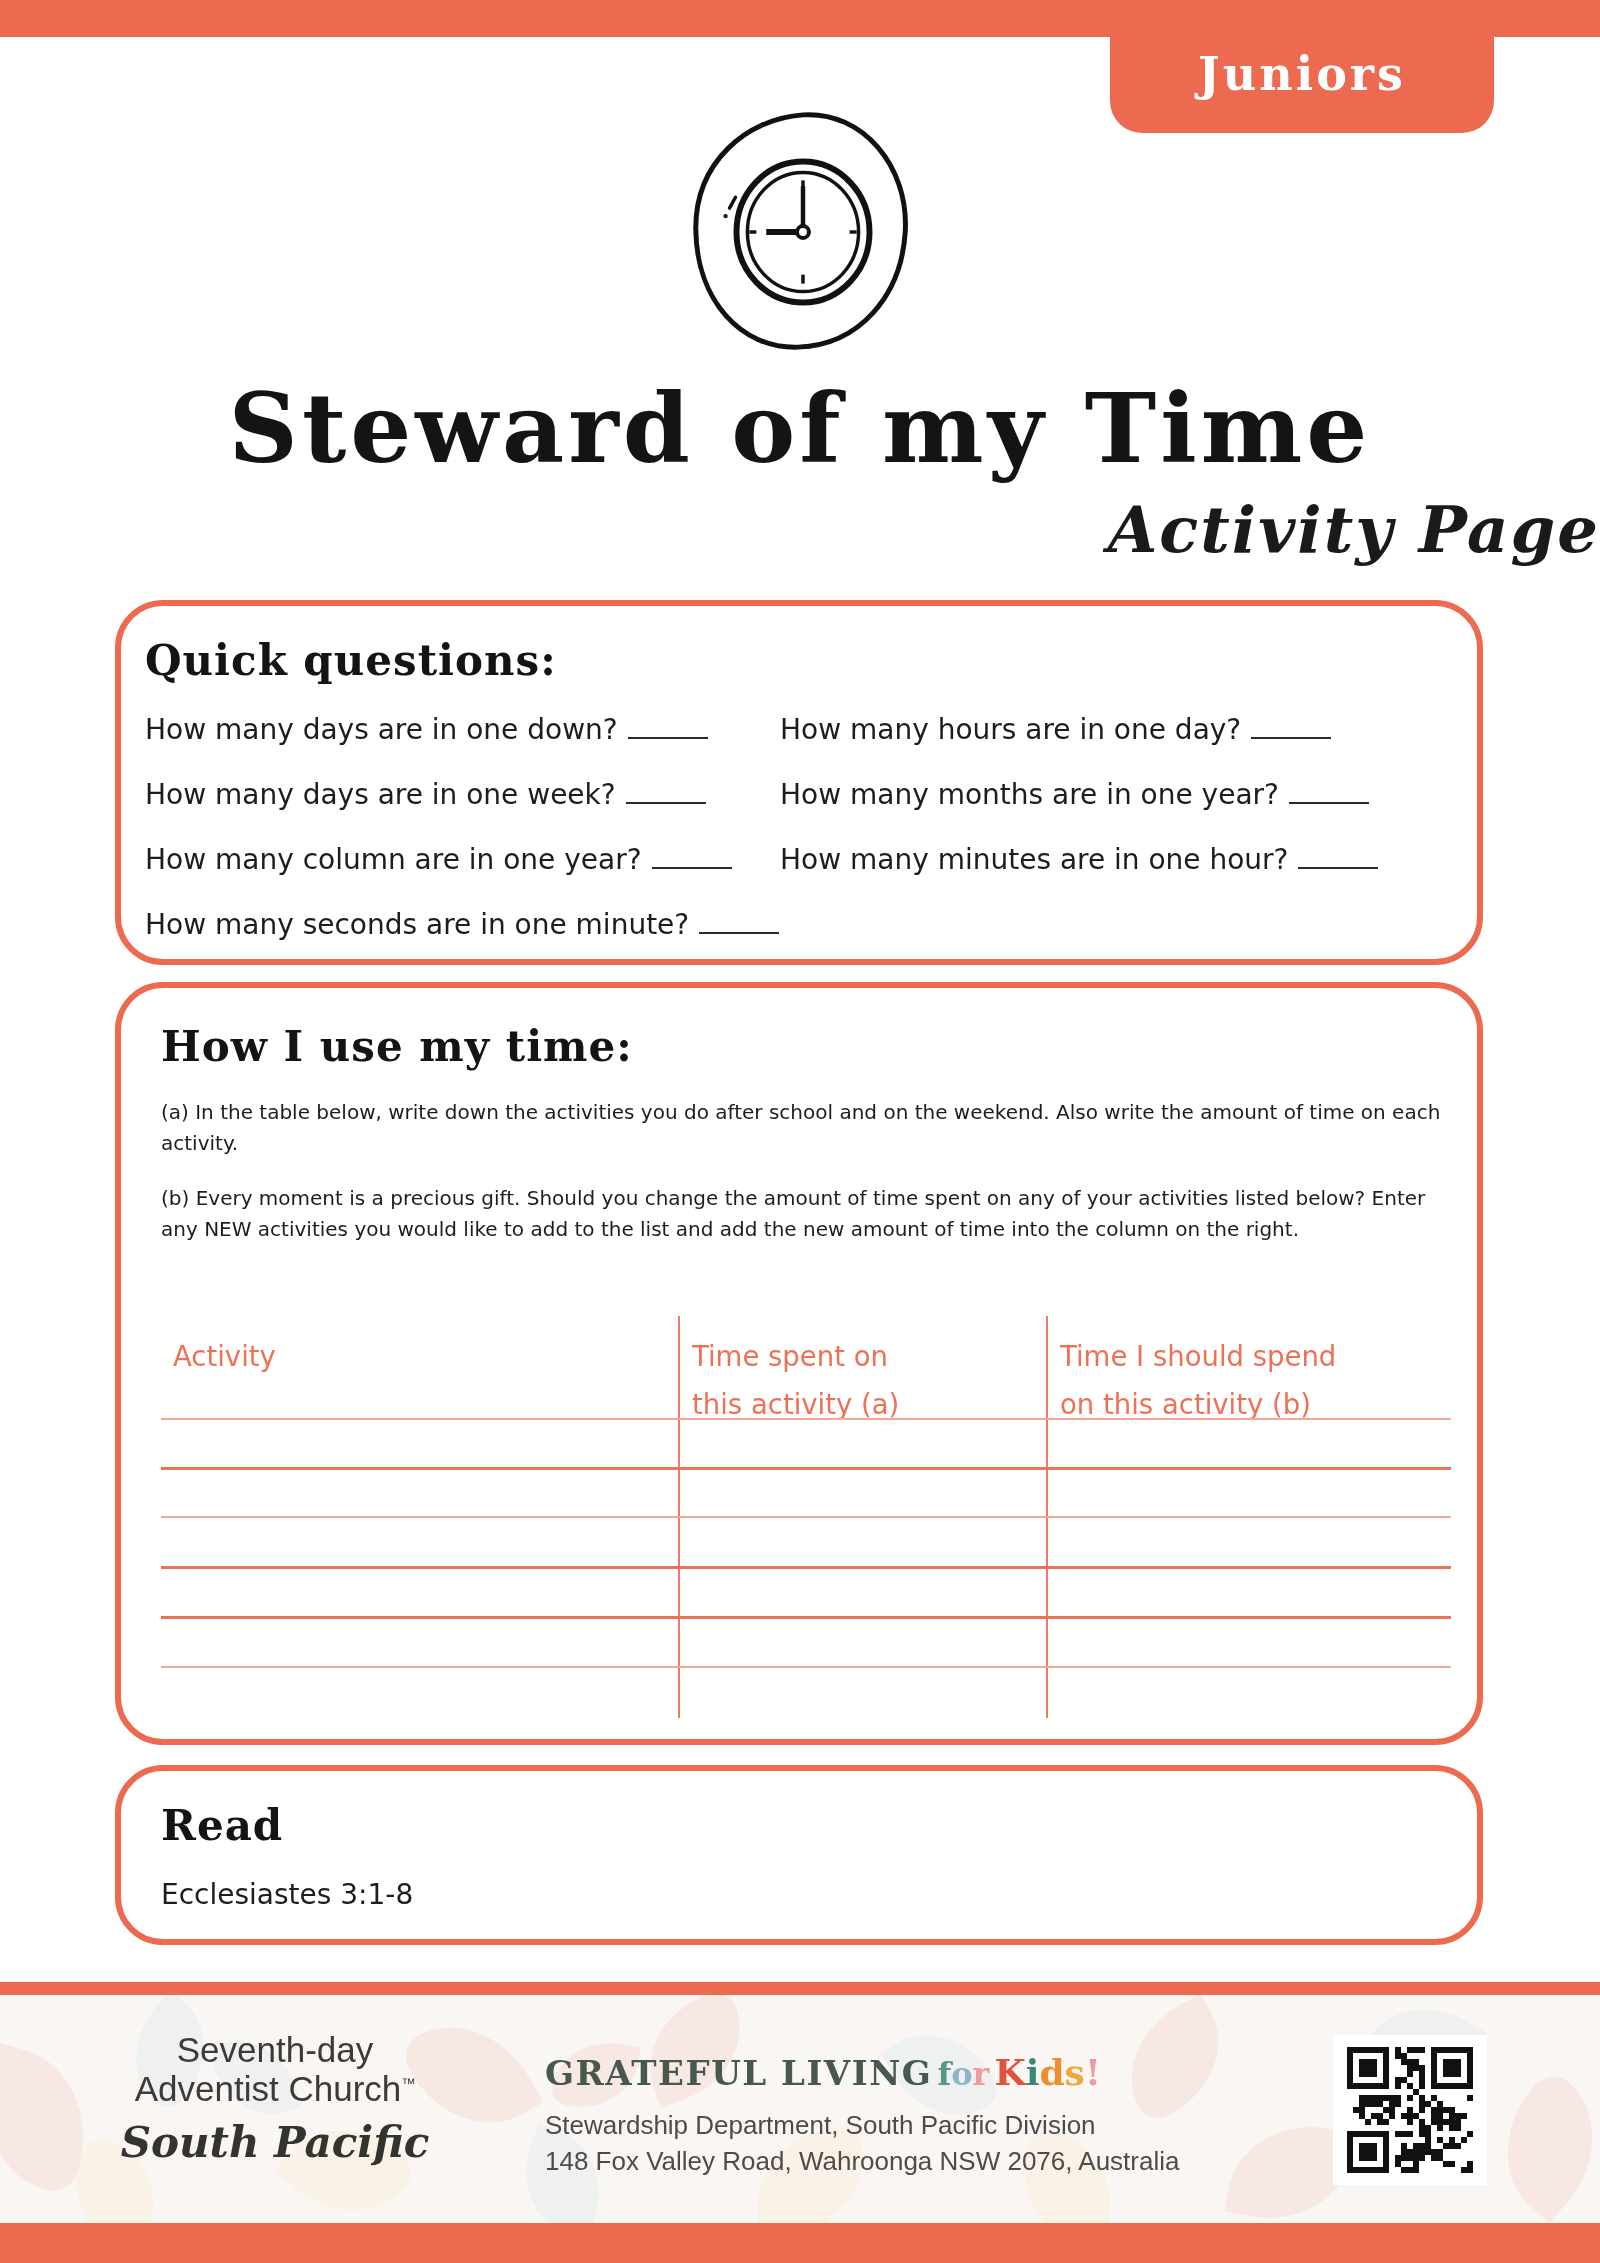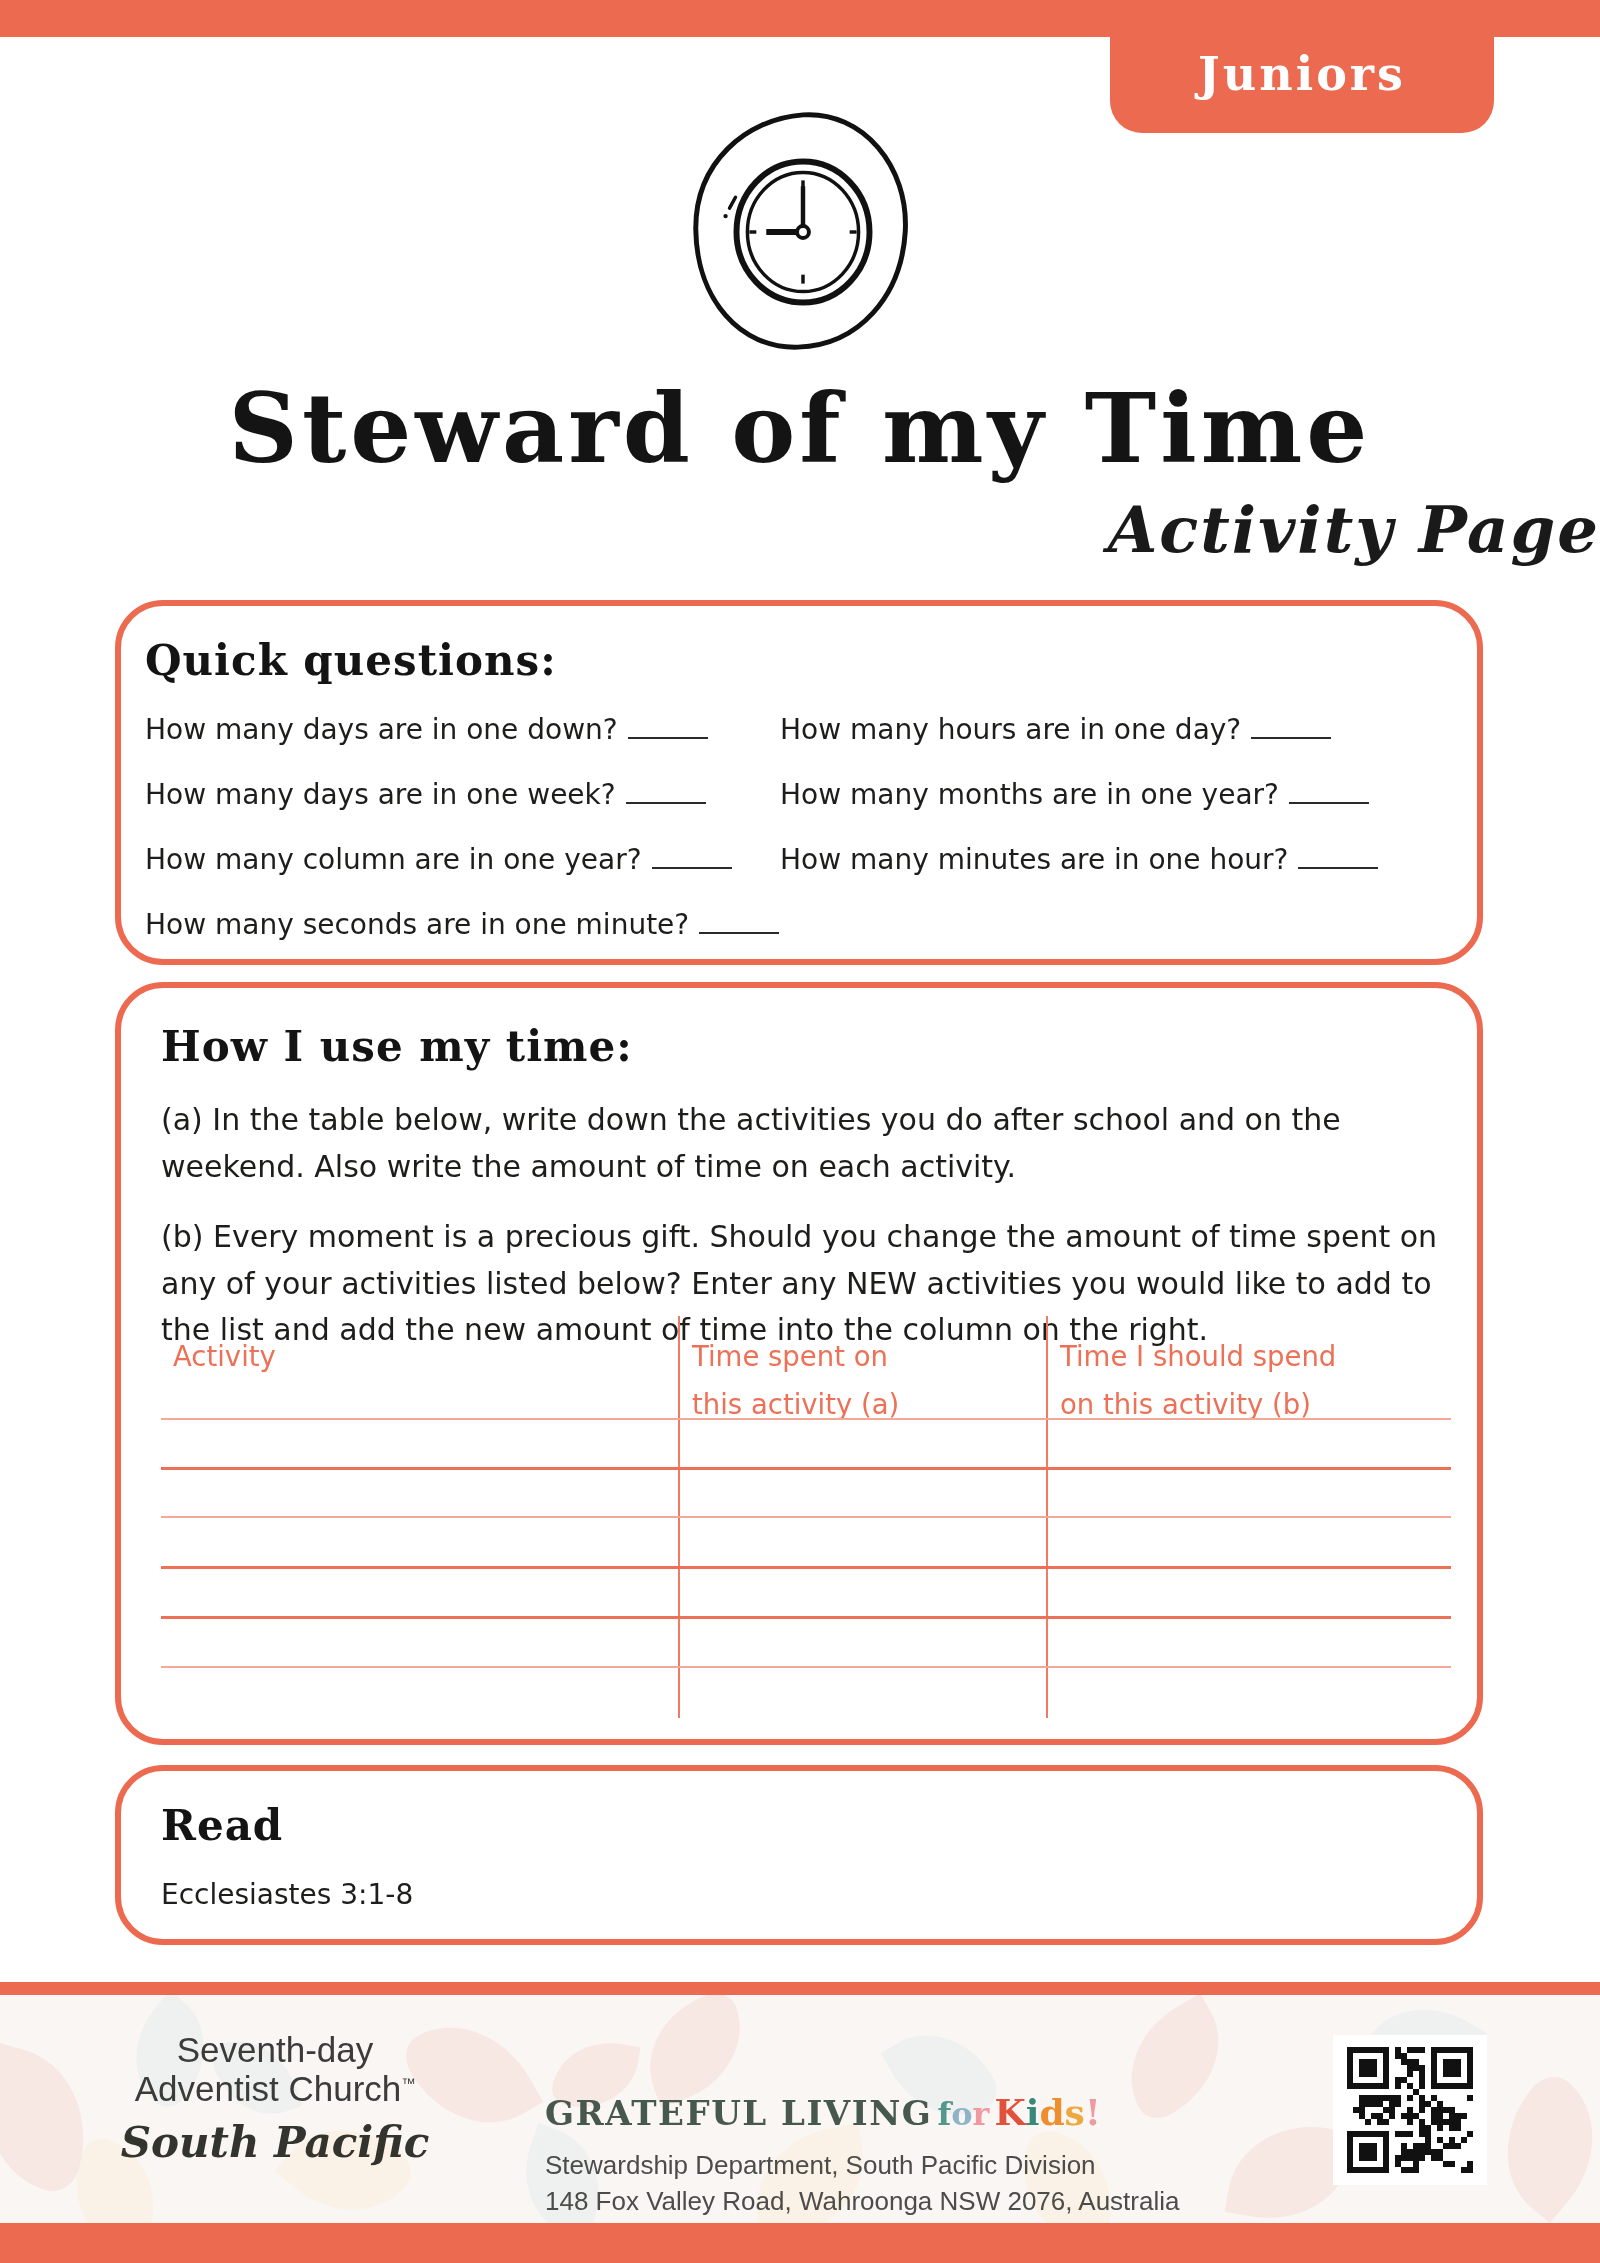--- a/index.html
+++ b/index.html
@@ -53,21 +53,21 @@
 
   .qgrid{
     margin-top:28px;display:grid;grid-template-columns:635px 1fr;row-gap:32px;
     font-size:28px;
   }
   .q{white-space:nowrap;}
   .blank{
     display:inline-block;width:80px;border-bottom:2.5px solid #2a2a28;
     margin-left:10px;vertical-align:baseline;height:24px;
   }
-  .hiu p{font-size:30px;line-height:1.55;width:1295px;}
+  .hiu p{font-size:20px;line-height:1.55;width:1295px;}
   .hiu p.pa{margin-top:26px;}
   .hiu p.pb{margin-top:24px;}
 
   
   .atable{position:absolute;left:40px;top:328px;width:1290px;height:402px;}
   .vline{position:absolute;top:0;height:402px;width:2px;background:#ee7b63;}
   .v1{left:517px;} .v2{left:885px;}
   .th{
     position:absolute;top:16px;font-size:27.5px;color:var(--coral-line);
     line-height:1.75;font-weight:500;
@@ -87,21 +87,21 @@
   .leaf{position:absolute;opacity:.55;}
 
   .sda-logo{position:absolute;left:105px;top:36px;width:340px;text-align:center;color:#3b3b39;}
   .sda-line{font-family:"Liberation Sans", sans-serif;font-weight:400;font-size:35px;line-height:1.1;}
   .sda-line sup{font-size:14px;}
   .sda-script{
     margin-top:10px;font-family:"DejaVu Serif", serif;font-style:italic;font-weight:700;
     font-size:42px;color:#34342f;
   }
   .brand-block{position:absolute;left:545px;top:56px;}
-  .brand-line{white-space:nowrap;margin-top:40px;}
+  .brand-line{white-space:nowrap;}
   .grateful{
     font-family:"DejaVu Serif", serif;font-size:34px;font-weight:600;
     letter-spacing:1.5px;color:var(--green);
   }
   .brand-for,.brand-kids{font-family:"DejaVu Serif", serif;font-weight:700;}
   .brand-for span{font-size:32px;}
   .brand-kids span{font-size:36px;}
   .dept{font-family:"Liberation Sans", sans-serif;font-size:26px;color:var(--gray-text);line-height:1.25;}
   .dept.d1{margin-top:16px;}
   .dept.d2{margin-top:3px;}

